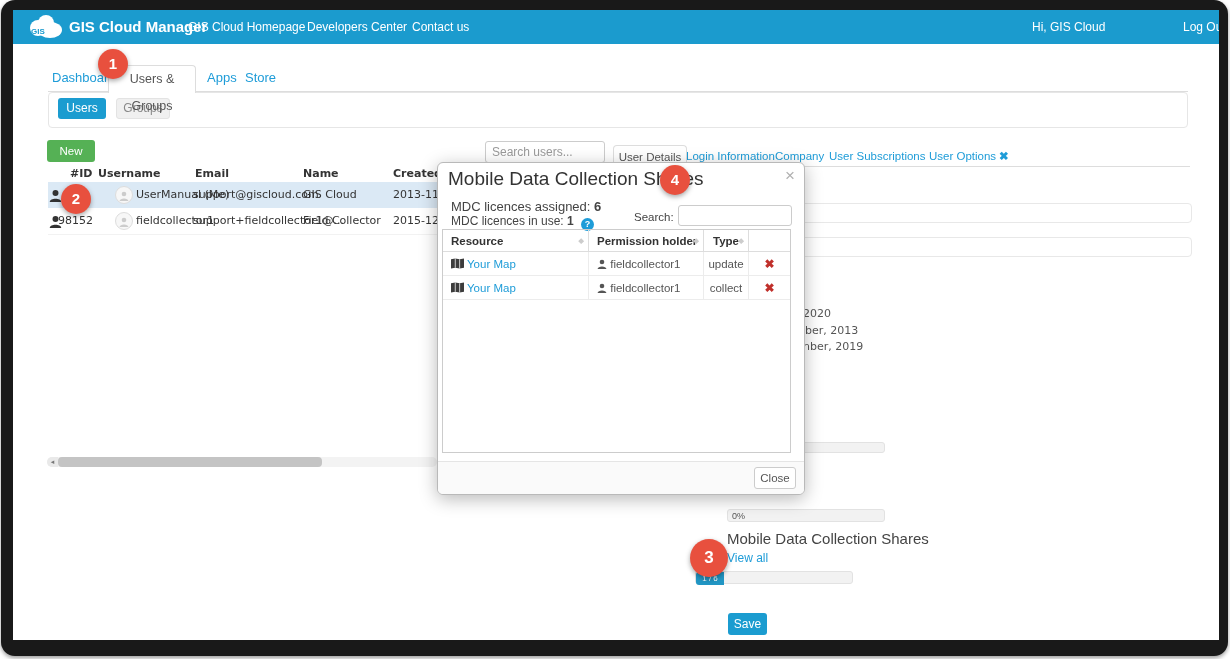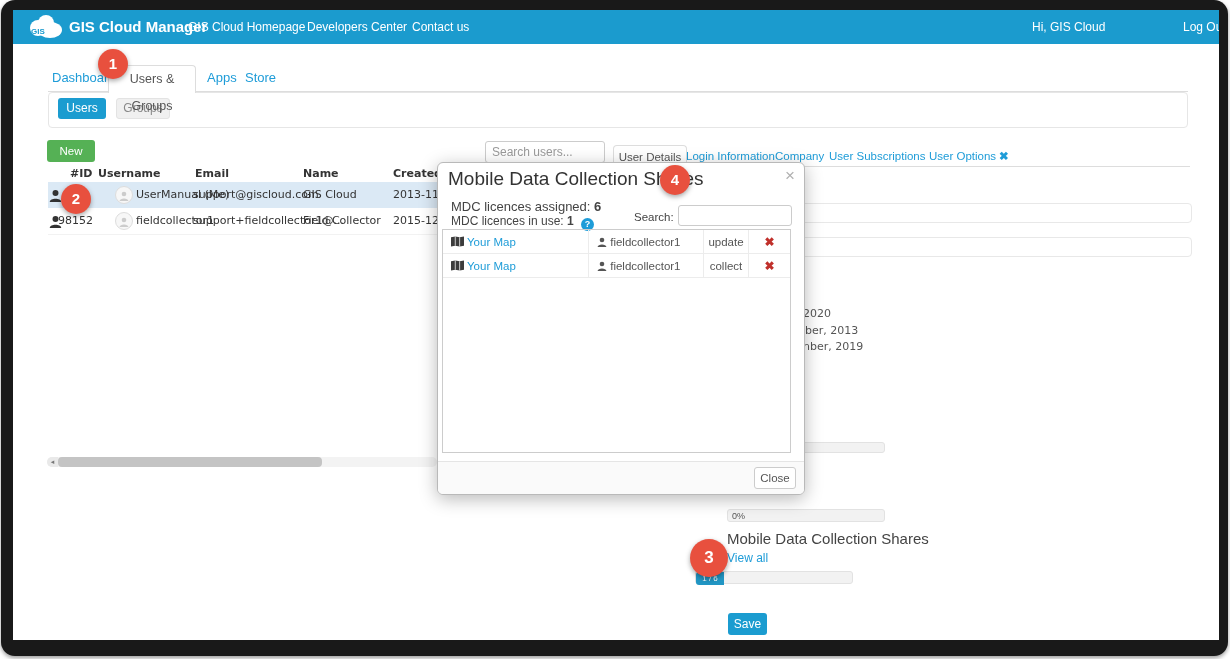--- a/index.html
+++ b/index.html
@@ -169,20 +169,26 @@
       </div>
       <div class="a" style="left:13px;top:51px;font-size:12px;color:#444;">
         <span>MDC licences in use:</span>
         <b>1</b>
         <span class="helpq">?</span>
       </div>
       <div class="a" style="left:196px;top:48px;font-size:11.5px;color:#444;">Search:</div>
       <input class="a input" style="left: 240px; top: 42px; width: 114px; height: 21px;" value="">
 
       <div class="a mtable">
+        <div class="mrow mh">
+          <div class="mcell c1"><span>Resource</span><span class="sort">◆</span></div>
+          <div class="mcell c2"><span>Permission holder</span><span class="sort">◆</span></div>
+          <div class="mcell c3"><span>Type</span><span class="sort">◆</span></div>
+          <div class="mcell c4"></div>
+        </div>
         <div class="mrow mr">
           <div class="mcell c1">
             <svg width="13" height="11" viewBox="0 0 14 11" style="vertical-align:-1px;">
                 <path d="M0 1 L4.6 0 L9.3 1 L14 0 V10 L9.3 11 L4.6 10 L0 11 Z" fill="#3c3c3c"></path>
                 <path d="M4.6 0 V10 M9.3 1 V11" stroke="#fff" stroke-width="0.8" fill="none"></path>
               </svg>
             <span class="link">Your Map</span>
           </div>
           <div class="mcell c2">
             <svg width="10" height="10" viewBox="0 0 10 10" fill="#555" style="vertical-align:-1px;">

